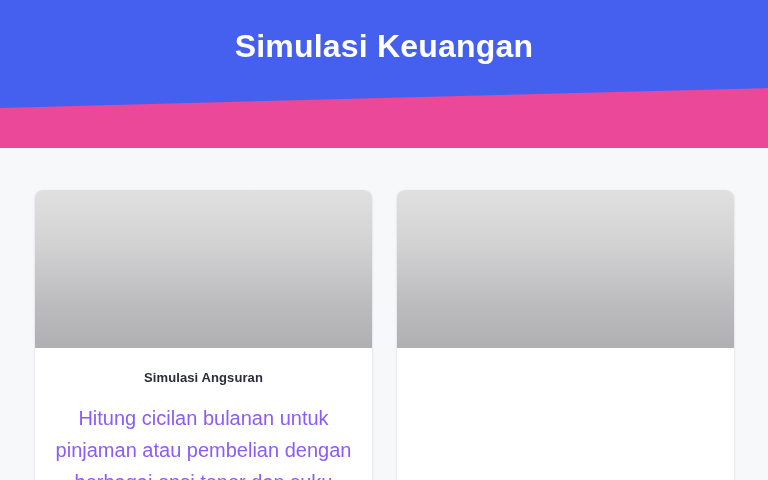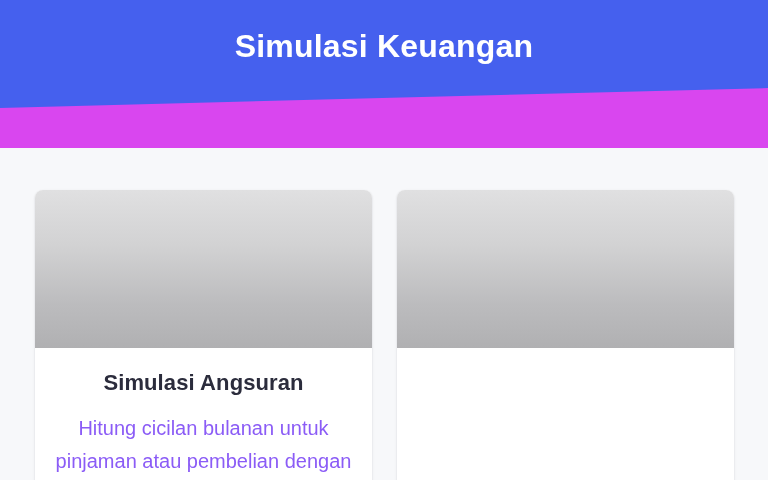--- a/index.html
+++ b/index.html
@@ -16,21 +16,21 @@
     position: relative;
   }
 
   
   .hero {
     position: absolute;
     top: 0;
     left: 0;
     width: 768px;
     height: 148px;
-    background: #d946ef;
+    background: #ec4899;
     overflow: hidden;
   }
 
   .hero-bg {
     position: absolute;
     top: 0;
     left: 0;
     width: 768px;
     height: 112px;
     background: #4560ee;
@@ -86,21 +86,21 @@
     height: 158px;
     background: linear-gradient(to bottom, #e0e0e1 0%, #d2d2d3 35%, #bcbcbe 72%, #b0b0b2 100%);
   }
 
   .card-body {
     padding: 22px 18px 16px 18px;
     text-align: center;
   }
 
   .card-title {
-    font-size: 22px;
+    font-size: 13px;
     font-weight: bold;
     color: #2b2c3c;
     line-height: 1.2;
     margin-bottom: 16px;
     letter-spacing: 0.1px;
   }
 
   .card-desc {
     font-size: 20px;
     color: #8b5cf6;

